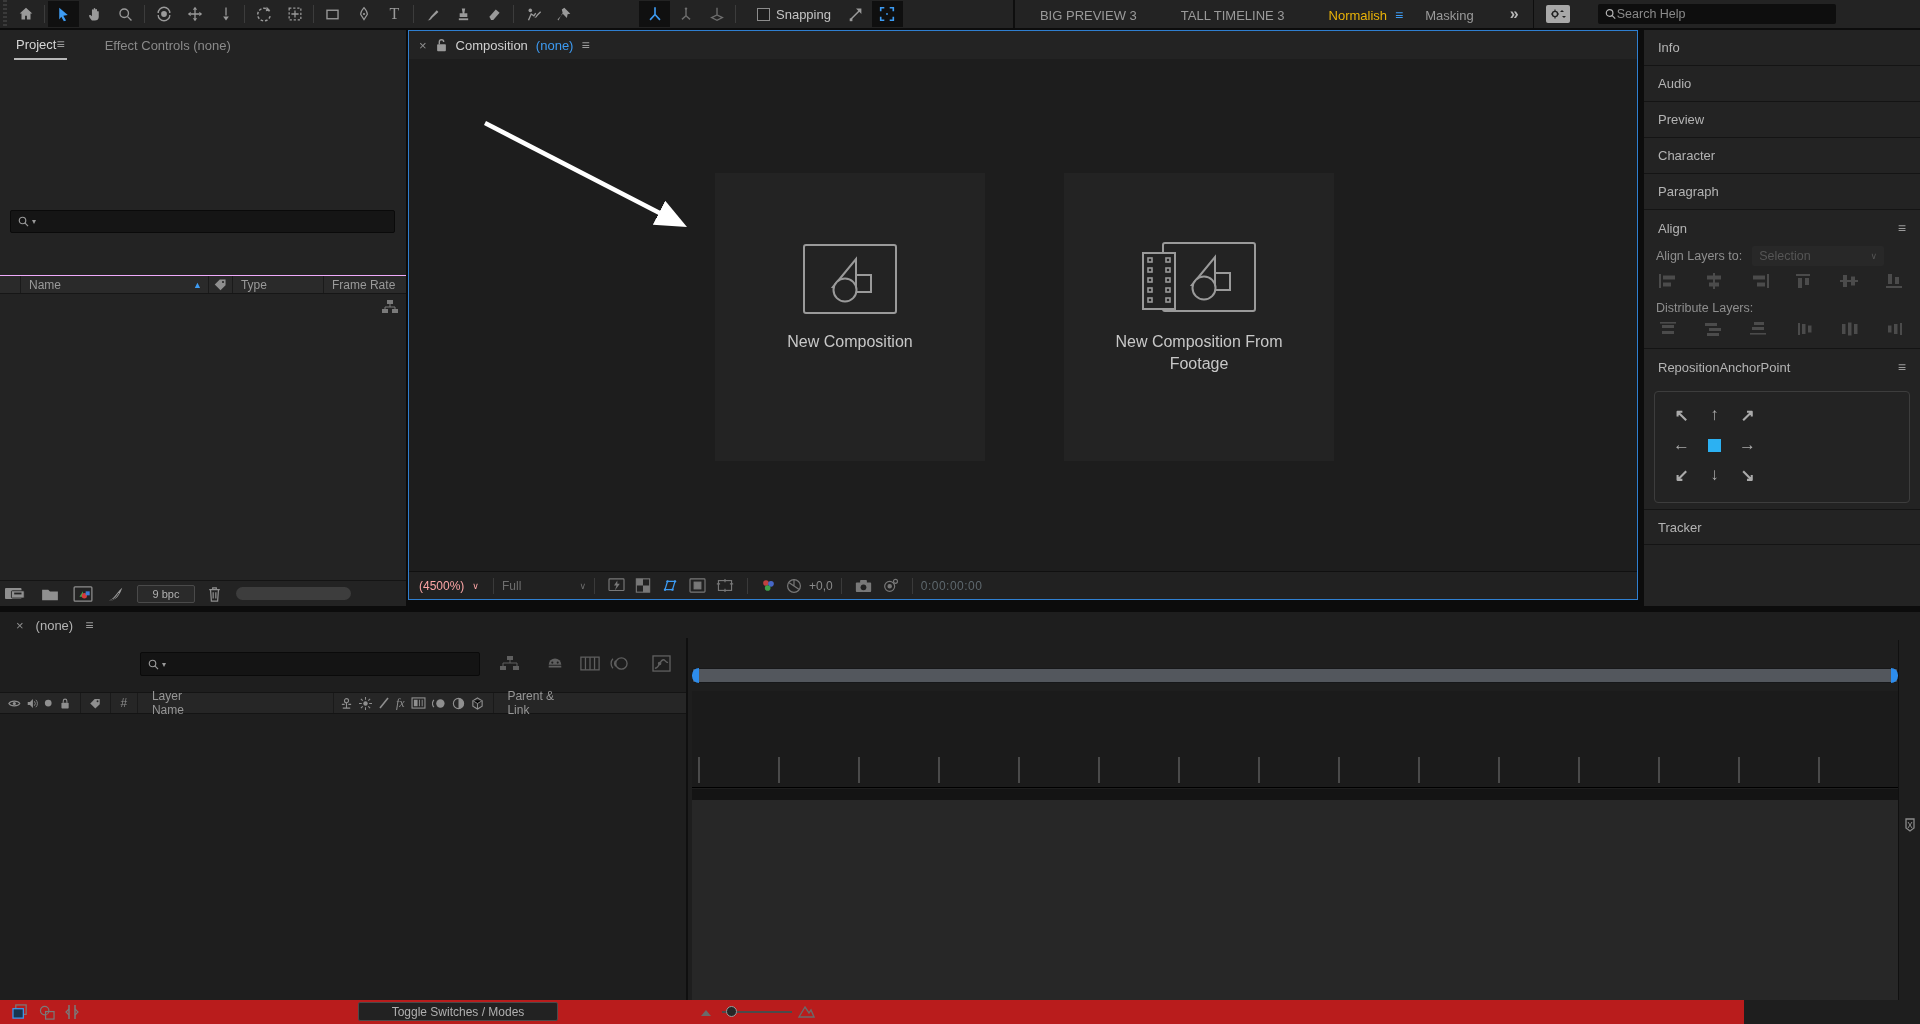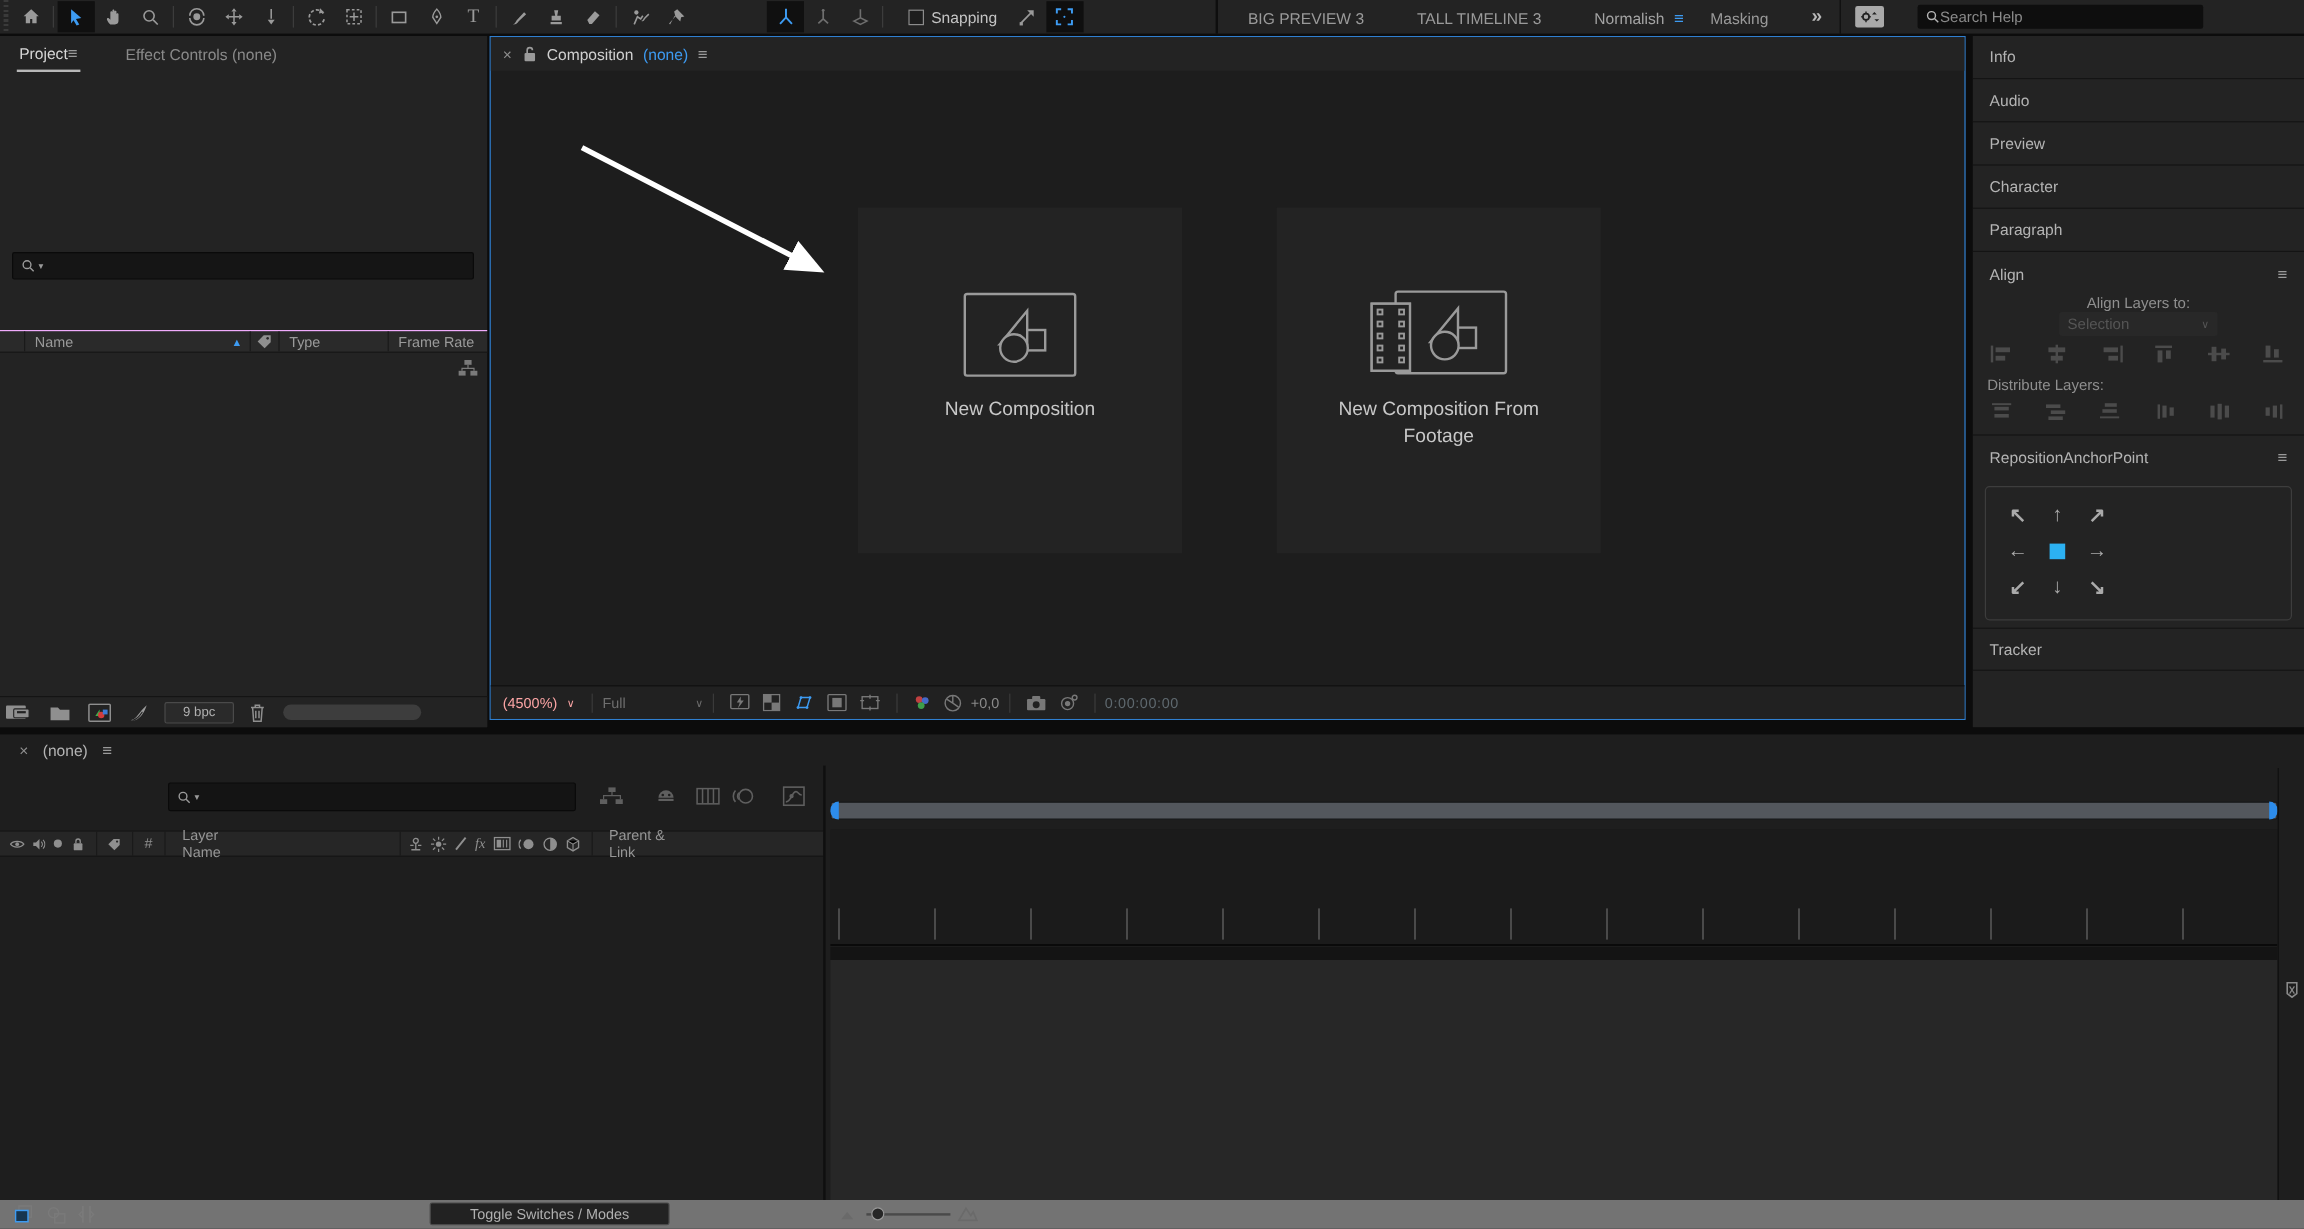--- a/index.html
+++ b/index.html
@@ -12,21 +12,21 @@
   .topbar { position:absolute; left:0; top:0; width:1920px; height:28px;
     background:#232323; display:flex; align-items:center; }
   .grip { width:10px; height:28px;
     background:repeating-linear-gradient(to bottom,#3a3a3a 0 2px,transparent 2px 4px);
     background-size:4px 100%; background-repeat:no-repeat; background-position:3px 0; }
   .tool { width:31px; height:26px; display:flex; align-items:center; justify-content:center;
     color:#9a9a9a; position:relative; }
   .tool.active { background:#101010; color:#3d9bf2; }
   .tsep { width:1px; height:18px; background:#3c3c3c; margin:0 3px; }
   .ws-tab { font-size:13px; color:#9a9a9a; margin:0 22px; white-space:nowrap; }
-  .ws-tab.active { color:#a3a3a3; }
+  .ws-tab.active { color:#eab308; }
   .snap-box { width:13px; height:13px; border:1px solid #8c8c8c; background:#1d1d1d; margin-right:6px; }
   .help { display:flex; align-items:center; background:#0e0e0e; border-radius:2px;
     height:20px; width:238px; padding:0 6px;margin-left:20px; }
   .help input { background:transparent; border:none; outline:none; color:#cfcfcf;
     font-size:12.5px; width:100%; font-family:"Liberation Sans",sans-serif; }
   .help input::placeholder { color:#8a8a8a; }
   
   .panel { position:absolute; background:#232323; }
   .ptabs { display:flex; align-items:center; height:30px; padding-left:14px; font-size:13px; }
   .ptab-active { color:#d6d6d6; display:flex; align-items:center; gap:0;
@@ -70,22 +70,22 @@
   
   .tl { position:absolute; left:0; top:612px; width:1920px; height:412px; background:#1e1e1e; }
   .tl-colhead { position:absolute; left:0; top:80px; width:687px; height:22px;
     background:#262626; border-top:1px solid #141414; border-bottom:1px solid #141414;
     display:flex; align-items:center; font-size:12px; color:#969696; }
   .swico { margin:0 3px; color:#8f8f8f; display:flex; align-items:center; }
   .ruler-ticks { position:absolute; left:692px; top:79px; width:1206px; height:97px;
     background:#1b1b1b; border-bottom:1px solid #000; }
   .ruler-ticks .ticks { position:absolute; left:6px; right:0; bottom:4px; height:26px;
     background:repeating-linear-gradient(to right,#4a4a4a 0 2px,transparent 2px 80px); }
-  .tl-bottom { position:absolute; left:0; bottom:0; width:1920px; height:24px;
-    background:#737373; display:flex; align-items:center; }
+  .tl-bottom { position:absolute; left:0; bottom:0; width:1744px; height:24px;
+    background:#b91c1c; display:flex; align-items:center; }
   .toggle-btn { position:absolute; left:358px; top:2px; width:200px; height:19px;
     border:1px solid #4a4a4a; border-radius:2px; background:#222; color:#b0b0b0;
     font-size:12px; display:flex; align-items:center; justify-content:center; }
   .workarea { position:absolute; left:692px; top:56px; width:1206px; height:15px;
     background:#53575d; border:1px solid #17181a; border-radius:2px; }
   .workarea .capL,.workarea .capR { position:absolute; top:-1px; width:7px; height:15px; background:#2d8ceb; }
   .workarea .capL { left:-1px; border-radius:7px 0 0 7px; }
   .workarea .capR { right:-1px; border-radius:0 7px 7px 0; }
   .fx-it { font-style:italic; font-size:12px; font-family:"Liberation Serif",serif; }
 </style>
@@ -460,21 +460,21 @@
       <span>Character</span>
     </div>
   <div class="rrow">
       <span>Paragraph</span>
     </div>
 
   <div class="rrow" style="border-bottom:none;">
     <span>Align</span>
     <span class="menu-glyph">≡</span>
   </div>
-  <div style="display:flex;align-items:center;padding:0 12px 2px 12px;gap:0;flex-direction:column;">
+  <div style="display:flex;align-items:center;padding:0 12px 2px 12px;gap:10px;">
     <span class="dim">Align Layers to:</span>
     <div class="dd-disabled">
       <span>Selection</span>
       <span style="font-size:9px;">∨</span>
     </div>
   </div>
   <div class="alrow">
     <span class="albtn">
         <svg width="22" height="16" viewBox="0 0 22 16" fill="#4b4b4b">
           <rect x="1" y="1" width="2" height="14"></rect>

